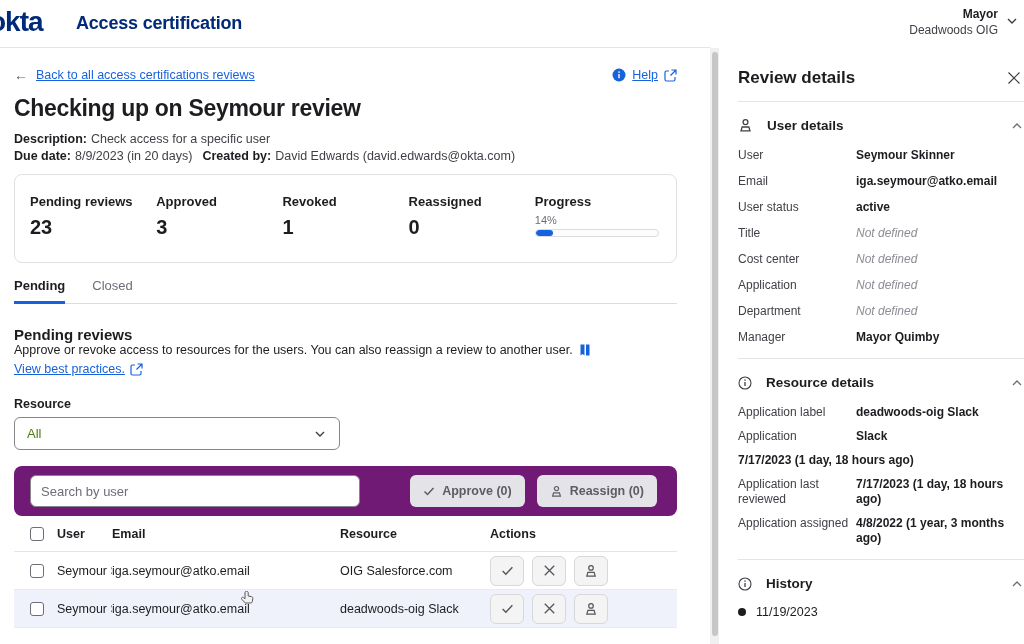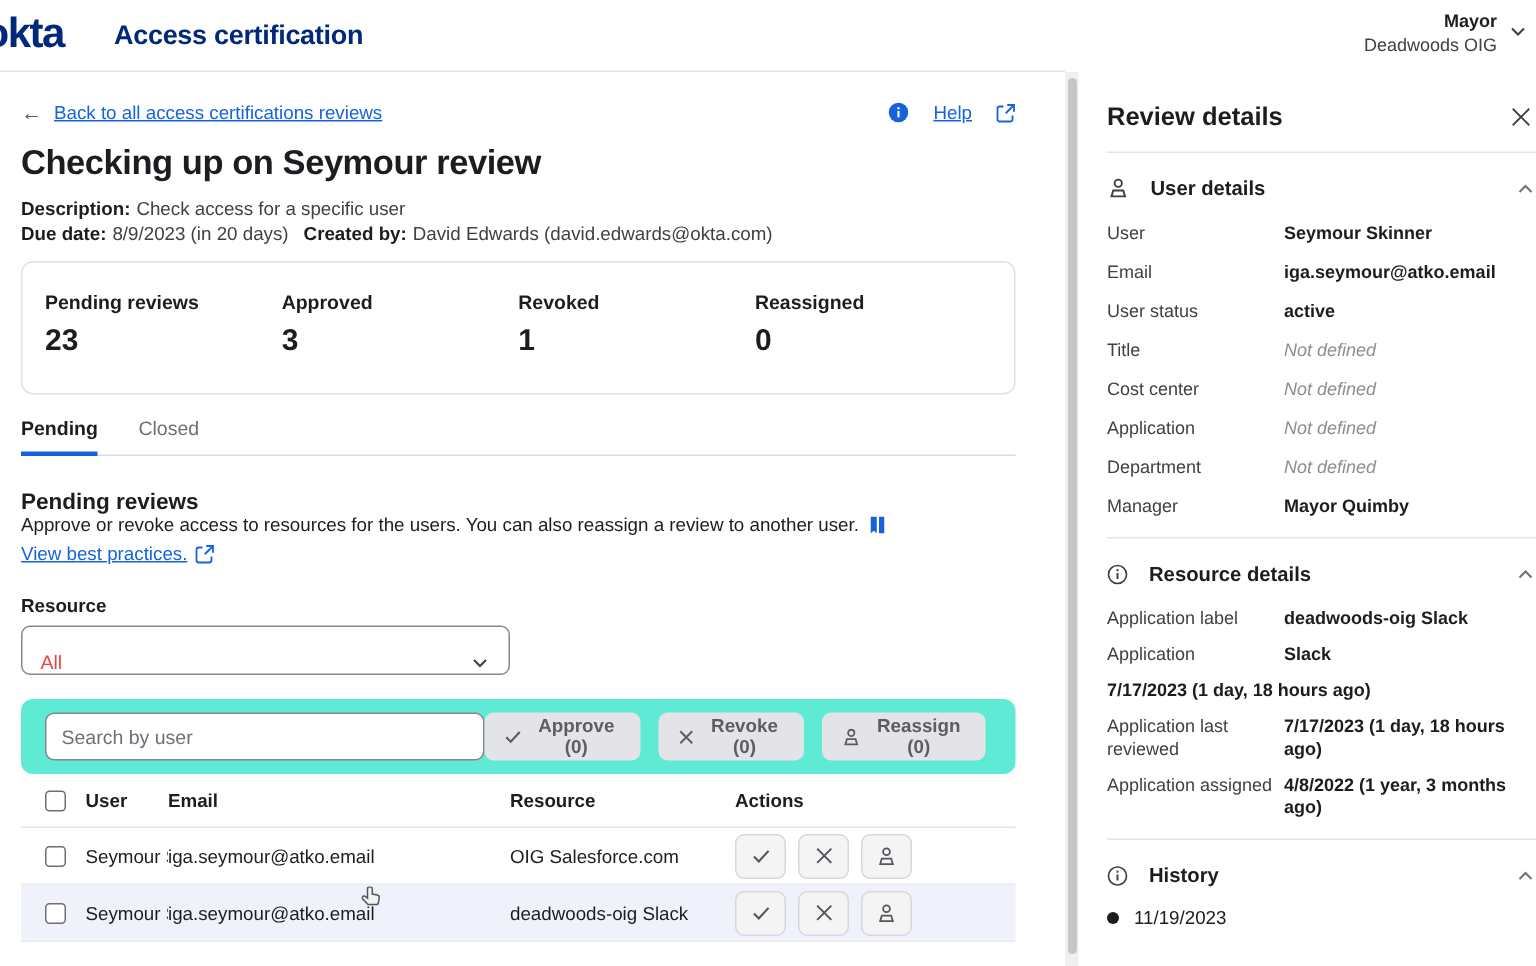--- a/index.html
+++ b/index.html
@@ -16,21 +16,21 @@
   .account .name { font-weight:bold; color:#1d1d21; }
   .account .org { color:#3f3f46; }
   .account-chevron { position:absolute; right:6px; top:15px; color:#3f3f46; }
 
   
   .main { position:absolute; top:48px; left:0; width:710px; height:596px; padding:0 33px 0 14px; overflow:hidden; background:#fff; }
   .back-row { display:flex; justify-content:space-between; align-items:center; margin-top:19px; font-size:12.5px; }
   .back-link { display:flex; align-items:center; gap:8px; cursor:pointer; }
   .back-arrow { color:#5c5c64; font-size:14px; }
   .link { color:#1662dd; text-decoration:underline; cursor:pointer; }
-  .help-link { display:flex; align-items:center; gap:16px;text-align:center; }
+  .help-link { display:flex; align-items:center; gap:6px;text-align:center; }
   .page-title { margin-top:12px; font-size:23px; font-weight:bold; letter-spacing:-0.3px; }
   .meta { margin-top:9px; font-size:12.5px; line-height:17px; color:#3f3f46; }
   .meta b { color:#1d1d21; margin-right:4px; }
   .meta .gap { display:inline-block; width:10px; }
 
   
   .stats-card { margin-top:9px; border:1px solid #e1e1e3; border-radius:8px; padding:19px 15px 23px 15px; display:flex; }
   .stat { flex:1; }
   .stat-label { font-size:13px; font-weight:bold; }
   .stat-value { font-size:20px; font-weight:bold; margin-top:7px; }
@@ -41,26 +41,26 @@
   
   .tabs { margin-top:15px; display:flex; gap:27px; border-bottom:1px solid #dcdce0; }
   .tab { font-size:13px; padding-bottom:8px; cursor:pointer; }
   .tab.active { font-weight:bold; color:#1d1d21; border-bottom:3px solid #1662dd; margin-bottom:-1px; }
   .tab.inactive { color:#6e6e78; }
 
   .section-heading { margin-top:22px; font-size:15px; font-weight:bold; }
   .section-desc { font-size:12.5px; color:#1d1d21; display:flex; align-items:center; flex-wrap:wrap; gap:5px; }
 
   .filter-label { margin-top:21px; font-size:12.5px; font-weight:bold; }
-  .select { margin-top:6px; width:326px; height:33px; border:1px solid #86868c; border-radius:6px; display:flex; align-items:flex-end; padding:0 12px; font-size:13px; color:#ef4444; cursor:pointer; }
+  .select { margin-top:6px; width:326px; height:33px; border:1px solid #86868c; border-radius:6px; display:flex; align-items:center; padding:0 12px; font-size:13px; color:#4d7c0f; cursor:pointer; }
   .select .chev { margin-left:auto; color:#3f3f46; }
 
   
   .table-wrap { margin-top:16px; }
-  .toolbar { background:#5eead4; border-radius:8px; display:flex; padding:9px 20px 9px 16px; }
+  .toolbar { background:#701a75; border-radius:8px; display:flex; padding:9px 20px 9px 16px; }
   .search-input { width:330px; height:32px; border:1px solid #86868c; border-radius:6px; background:#fff; padding:0 10px; font-size:13px; font-family:"Liberation Sans", sans-serif; color:#1d1d21; }
   .search-input::placeholder { color:#6e6e78; }
   .tb-btn { display:flex; align-items:center; gap:7px; height:32px; padding:0 13px; border-radius:6px; background:#e4e4e8; color:#5c5c64; font-size:12.5px; font-weight:bold; border:none; cursor:pointer; font-family:"Liberation Sans", sans-serif; }
   .tb-btn:first-of-type { margin-left:auto; }
   .tb-btn + .tb-btn { margin-left:12px; }
 
   .grid-row { display:grid; grid-template-columns:27px 55px 228px 150px 1fr; align-items:center; padding-left:16px; }
   .thead { height:36px; font-size:12.5px; font-weight:bold; border-bottom:1px solid #e4e4e6; }
   .trow { height:38px; font-size:12.5px; border-bottom:1px solid #ebebed; background:#fff; }
   .trow.selected { background:#eff2fb; }
@@ -159,20 +159,27 @@
         <div class="stat-value">3</div>
       </div>
       <div class="stat">
         <div class="stat-label">Revoked</div>
         <div class="stat-value">1</div>
       </div>
       <div class="stat">
         <div class="stat-label">Reassigned</div>
         <div class="stat-value">0</div>
       </div>
+      <div class="stat">
+        <div class="stat-label">Progress</div>
+        <div class="progress-pct">14%</div>
+        <div class="progress-track">
+          <div class="progress-fill" style="width: 14%;"></div>
+        </div>
+      </div>
     </div>
 
     <div class="tabs">
       <div class="tab active">Pending</div>
       <div class="tab inactive">Closed</div>
     </div>
 
     <h2 class="section-heading">Pending reviews</h2>
 
     <div class="section-desc">
@@ -208,28 +215,20 @@
         <button class="tb-btn">
           <span>
               <svg width="12" height="12" viewBox="0 0 12 12">
                 <path d="M1.5 6.5l3 3 6-6.5" fill="none" stroke="currentColor" stroke-width="1.5"></path>
               </svg>
             </span>
           <span>Approve (0)</span>
         </button>
         <button class="tb-btn">
           <span>
-              <svg width="11" height="11" viewBox="0 0 11 11">
-                <path d="M1.5 1.5l8 8M9.5 1.5l-8 8" fill="none" stroke="currentColor" stroke-width="1.3"></path>
-              </svg>
-            </span>
-          <span>Revoke (0)</span>
-        </button>
-        <button class="tb-btn">
-          <span>
               <svg width="13" height="13" viewBox="0 0 13 13">
                 <circle cx="6.5" cy="3.6" r="2.1" fill="none" stroke="currentColor" stroke-width="1.2"></circle>
                 <path d="M2.6 11.2l1-3.4h5.8l1 3.4z" fill="none" stroke="currentColor" stroke-width="1.2"></path>
               </svg>
             </span>
           <span>Reassign (0)</span>
         </button>
       </div>
 
       <div class="grid-row thead">

